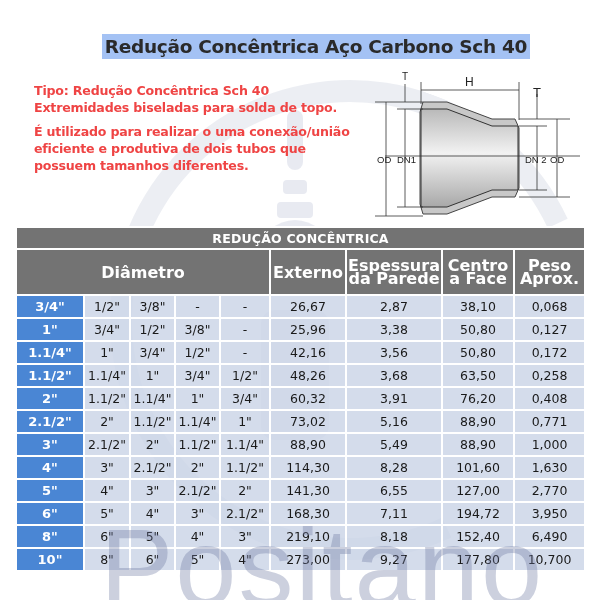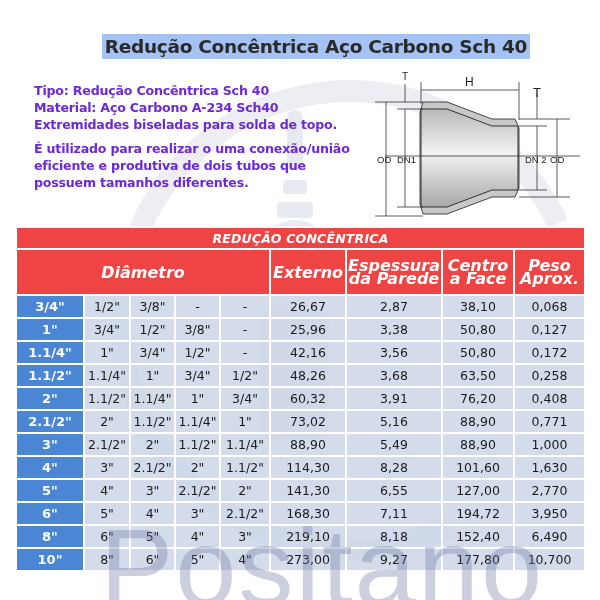--- a/index.html
+++ b/index.html
@@ -19,31 +19,31 @@
     position: absolute; left: 100px; top: 512px; font-family: "Liberation Sans", sans-serif;
     font-size: 110px; color: rgba(110,120,160,0.35); letter-spacing: 2px; z-index: 6; pointer-events: none; line-height: 1;
   }
 
   .title-wrap { position: absolute; top: 34px; left: 16px; width: 600px; text-align: center; z-index: 2; }
   .title {
     display: inline-block; background: #a4c2f4; padding: 2px 3px;
     font-family: "DejaVu Sans", sans-serif; font-weight: bold; font-size: 18.5px; color: #2a2a2a; letter-spacing: -0.3px;
   }
 
-  .info { position: absolute; left: 34px; top: 82px; z-index: 2; font-weight: bold; font-size: 12.6px; color: #6d28d9; line-height: 17px; letter-spacing: -0.2px; }
+  .info { position: absolute; left: 34px; top: 82px; z-index: 2; font-weight: bold; font-size: 12.6px; color: #ef4444; line-height: 17px; letter-spacing: -0.2px; }
   .info .gap { height: 7px; }
 
   .diagram { position: absolute; left: 365px; top: 64px; width: 235px; height: 160px; z-index: 2; }
 
   table.spec {
     position: absolute; left: 15px; top: 226px; width: 569px; border-collapse: collapse; z-index: 3;
     font-family: "DejaVu Sans", sans-serif; table-layout: fixed;
   }
   table.spec td, table.spec th { border: 2px solid #ffffff; text-align: center; vertical-align: middle; padding: 0; }
-  .hdr { background: #ef4444; color: #ffffff; font-weight: bold; font-style: italic; }
+  .hdr { background: #737373; color: #ffffff; font-weight: bold; }
   .hdr-title { height: 22px; font-size: 12.5px; letter-spacing: 0.2px; }
   .hdr-main { height: 46px; font-size: 16px; line-height: 13px; }
   .hdr-sub { height: 21px; font-size: 11px; }
   .dn1 { background: #4a86d4; color: #ffffff; font-weight: bold; font-size: 13px; height: 23px; }
   .cell { background: rgba(205,214,232,0.85); color: #1a1a1a; font-size: 12.5px; height: 23px; }
 </style>
 </head>
 <body>
 
 <div class="watermark-arc"></div>
@@ -56,21 +56,20 @@
     <rect x="6" y="200" width="68" height="130" rx="14"></rect>
   </g>
 </svg>
 
 <div class="title-wrap">
   <span class="title">Redução Concêntrica Aço Carbono Sch 40</span>
 </div>
 
 <div class="info">
   <div>Tipo: Redução Concêntrica Sch 40</div>
-  <div>Material: Aço Carbono A-234 Sch40</div>
   <div>Extremidades biseladas para solda de topo.</div>
   <div class="gap"></div>
   <div>É utilizado para realizar o uma conexão/união</div>
   <div>eficiente e produtiva de dois tubos que</div>
   <div>possuem tamanhos diferentes.</div>
 </div>
 
 <svg class="diagram" viewBox="0 0 235 160">
   <defs>
     <linearGradient id="body" x1="0" y1="0" x2="0" y2="1">

